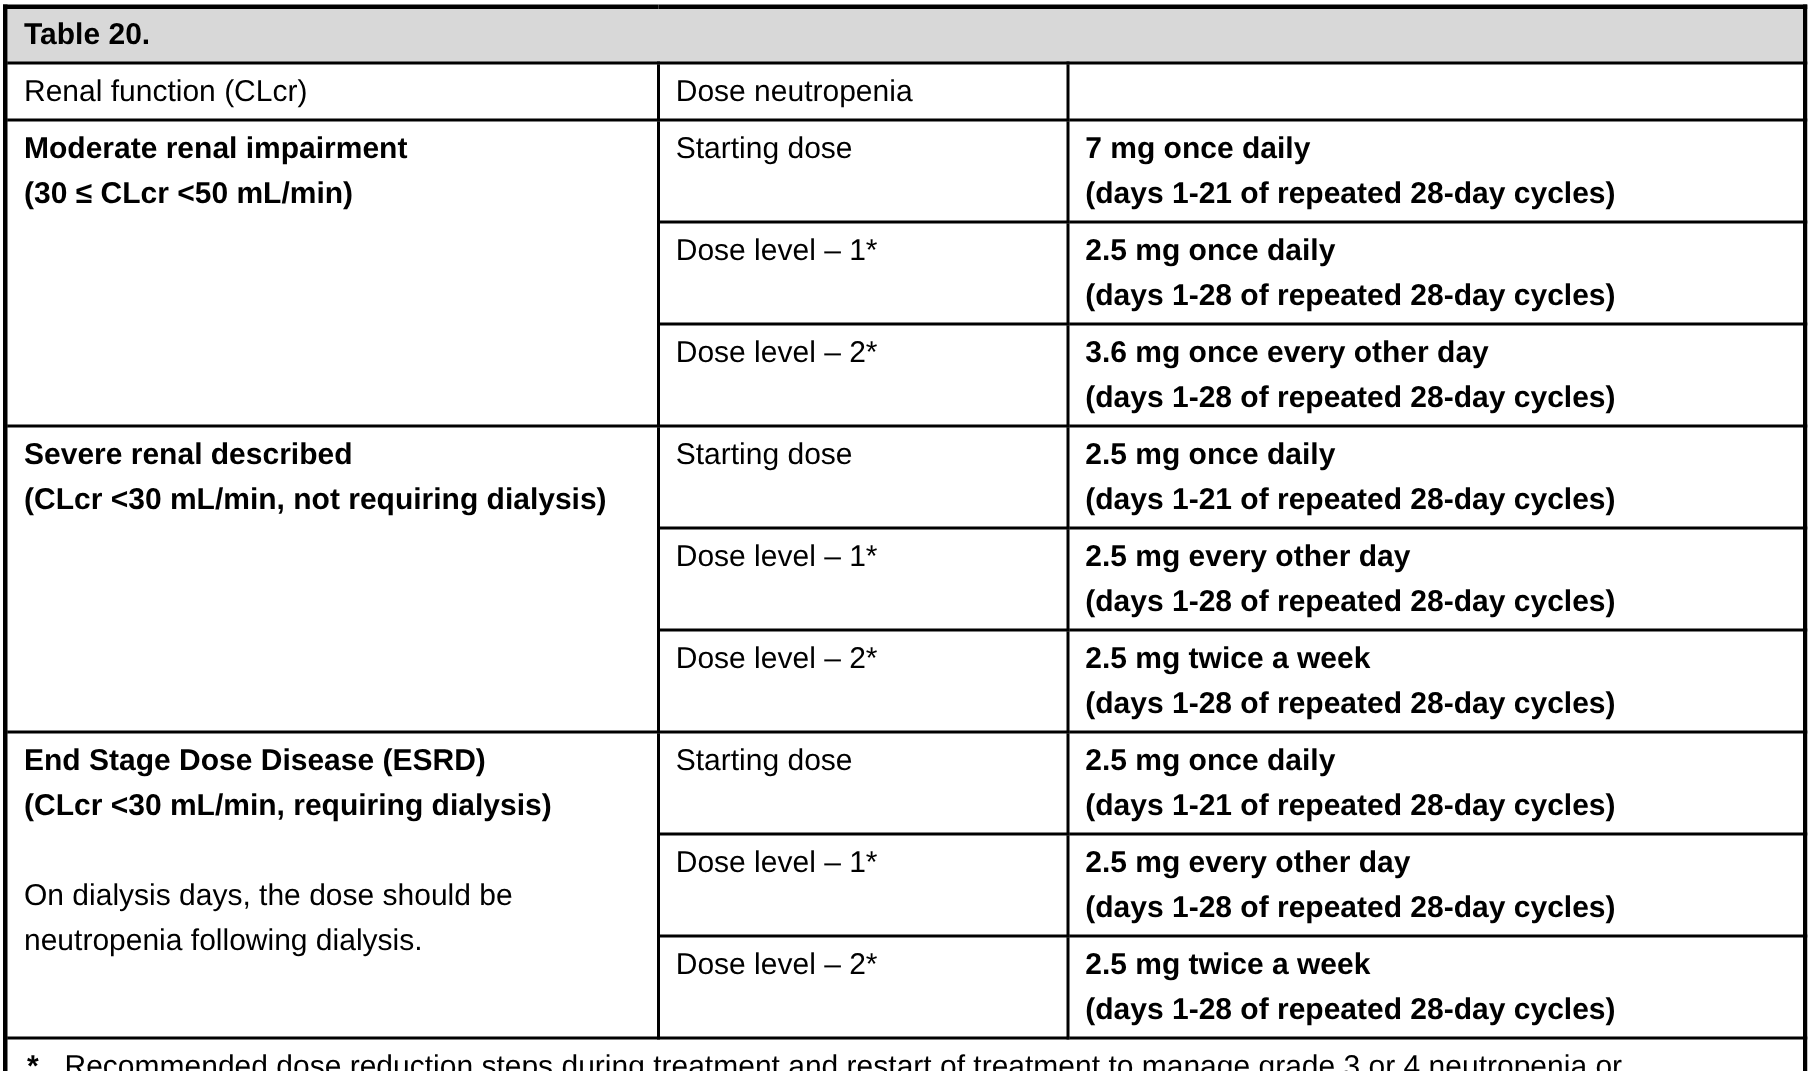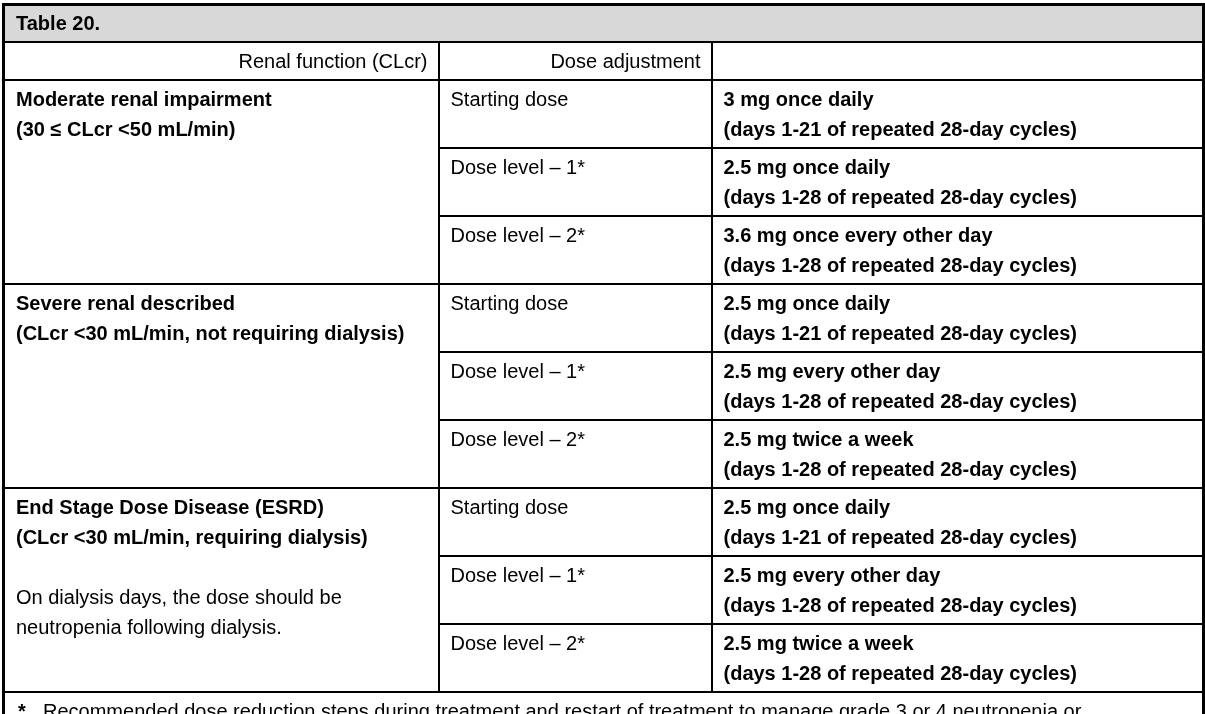--- a/index.html
+++ b/index.html
@@ -34,21 +34,21 @@
     line-height: 1.5;
     overflow: hidden;
   }
   tr.title-row { height: 28px; }
   td.title-cell {
     background: #d8d8d8;
     font-weight: bold;
     padding-top: 2px;
     padding-bottom: 3px;
   }
-  tr.head-row { height: 33px; text-align: right; }
+  tr.head-row { height: 33px; }
   tr.data-row { height: 65px; }
   .dose-line { margin: 0; font-weight: bold; }
   .cell-note { margin-top: 30px; }
   .cell-note:empty { display: none; }
   tr.footnote-row { height: 57px; }
   td.footnote-cell {
     position: relative;
     padding-left: 38px;
     padding-top: 4px;
     line-height: 1.4;
@@ -71,33 +71,33 @@
         <col class="c3">
     </colgroup>
 
     <tbody>
         <tr class="title-row">
       <td class="title-cell" colspan="3">Table 20.</td>
     </tr>
 
     <tr class="head-row">
       <td>Renal function (CLcr)</td>
-      <td>Dose adjustment</td>
+      <td>Dose neutropenia</td>
       <td></td>
     </tr>
 
     <tr class="data-row">
       <td rowspan="3">
         <div class="dose-line">Moderate renal impairment</div>
         <div class="dose-line">(30 ≤ CLcr &lt;50 mL/min)</div>
 
       </td>
       <td>Starting dose</td>
       <td>
-        <div class="dose-line">3 mg once daily</div>
+        <div class="dose-line">7 mg once daily</div>
         <div class="dose-line">(days 1-21 of repeated 28-day cycles)</div>
       </td>
     </tr>
     <tr class="data-row">
       <td>Dose level – 1*</td>
       <td>
         <div class="dose-line">2.5 mg once daily</div>
         <div class="dose-line">(days 1-28 of repeated 28-day cycles)</div>
       </td>
     </tr>

